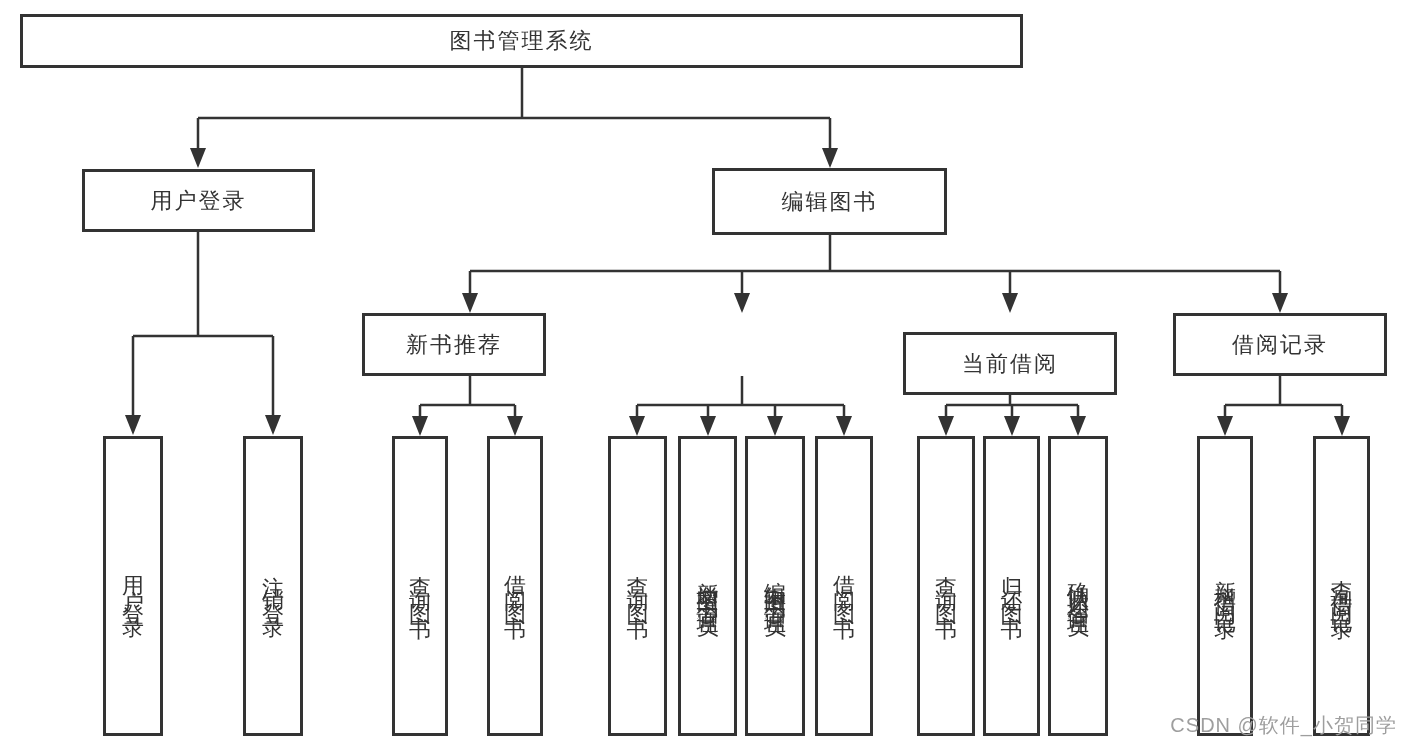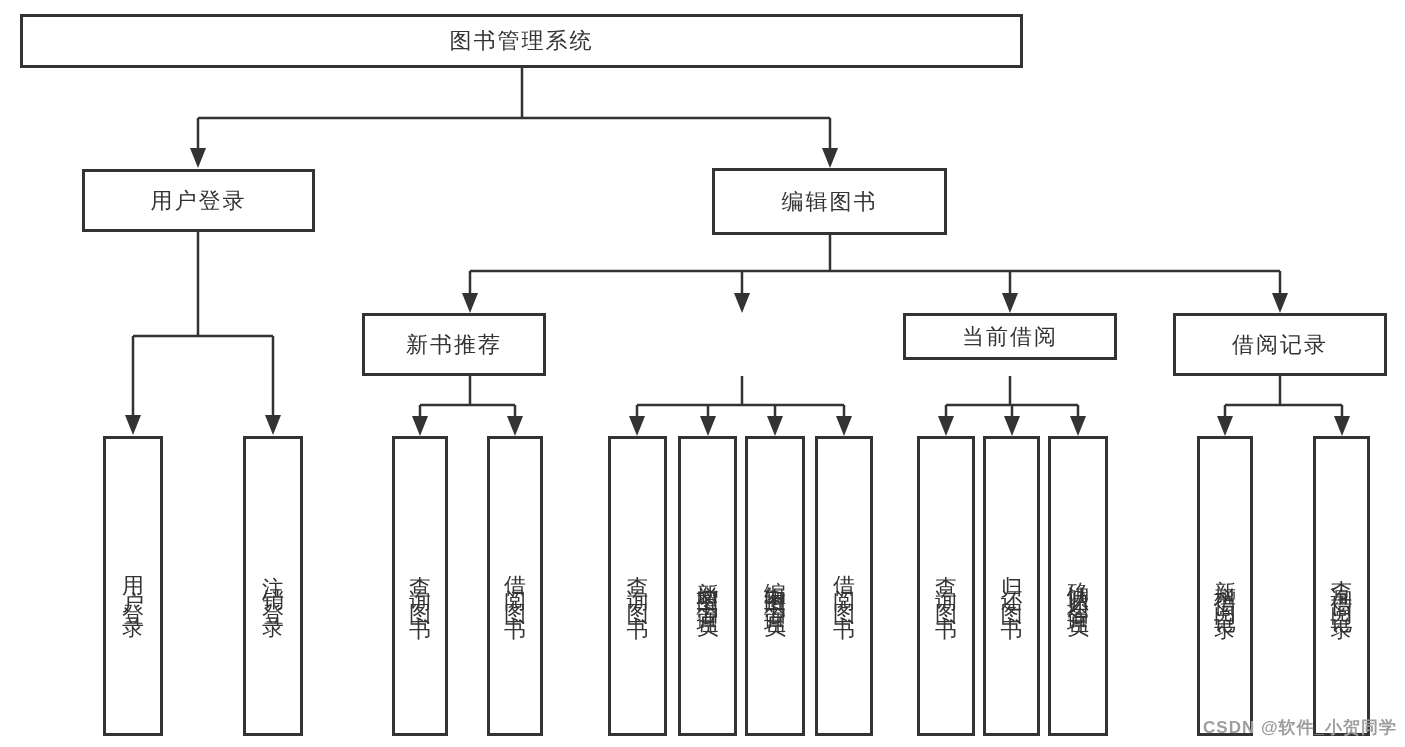--- a/index.html
+++ b/index.html
@@ -17,21 +17,21 @@
   }
   .box .label{font-size:22px;letter-spacing:2px;white-space:nowrap;color:var(--text,#333);}
   .box.v .label{
     writing-mode:vertical-rl;text-orientation:mixed;
     line-height:1;letter-spacing:14px;white-space:normal;
   }
   .box.v .label.ls-m{letter-spacing:8px;}
   .box.v .label.ls-s{letter-spacing:5px;}
   .watermark{
     position:absolute;right:8px;bottom:8px;z-index:5;
-    font-size:17px;letter-spacing:1px;color:var(--watermark,#9e9e9e);font-weight:bold;
+    font-size:20px;letter-spacing:1px;color:var(--watermark,#9e9e9e);
   }
 </style>
 </head>
 <body>
 
 <div class="stage">
 
   <svg class="connectors" viewBox="0 0 1405 747" xmlns="http://www.w3.org/2000/svg">
     <path class="lines" d="
       M522 68 V118 M198 118 H830 M198 118 V148 M830 118 V148
@@ -69,21 +69,21 @@
   <div class="box h" style="left:82px;top:169px;width:233px;height:63px">
     <span class="label">用户登录</span>
   </div>
   <div class="box h" style="left:712px;top:168px;width:235px;height:67px">
     <span class="label">编辑图书</span>
   </div>
 
   <div class="box h" style="left:362px;top:313px;width:184px;height:63px">
     <span class="label">新书推荐</span>
   </div>
-  <div class="box h" style="left:903px;top:313px;width:214px;height:47px">
+  <div class="box h" style="left:903px;top:332px;width:214px;height:63px">
     <span class="label">当前借阅</span>
   </div>
   <div class="box h" style="left:1173px;top:313px;width:214px;height:63px">
     <span class="label">借阅记录</span>
   </div>
 
   <div class="box v" style="left:103px;top:436px;width:60px;height:300px">
     <span class="label">用户登录</span>
   </div>
   <div class="box v" style="left:243px;top:436px;width:60px;height:300px">

